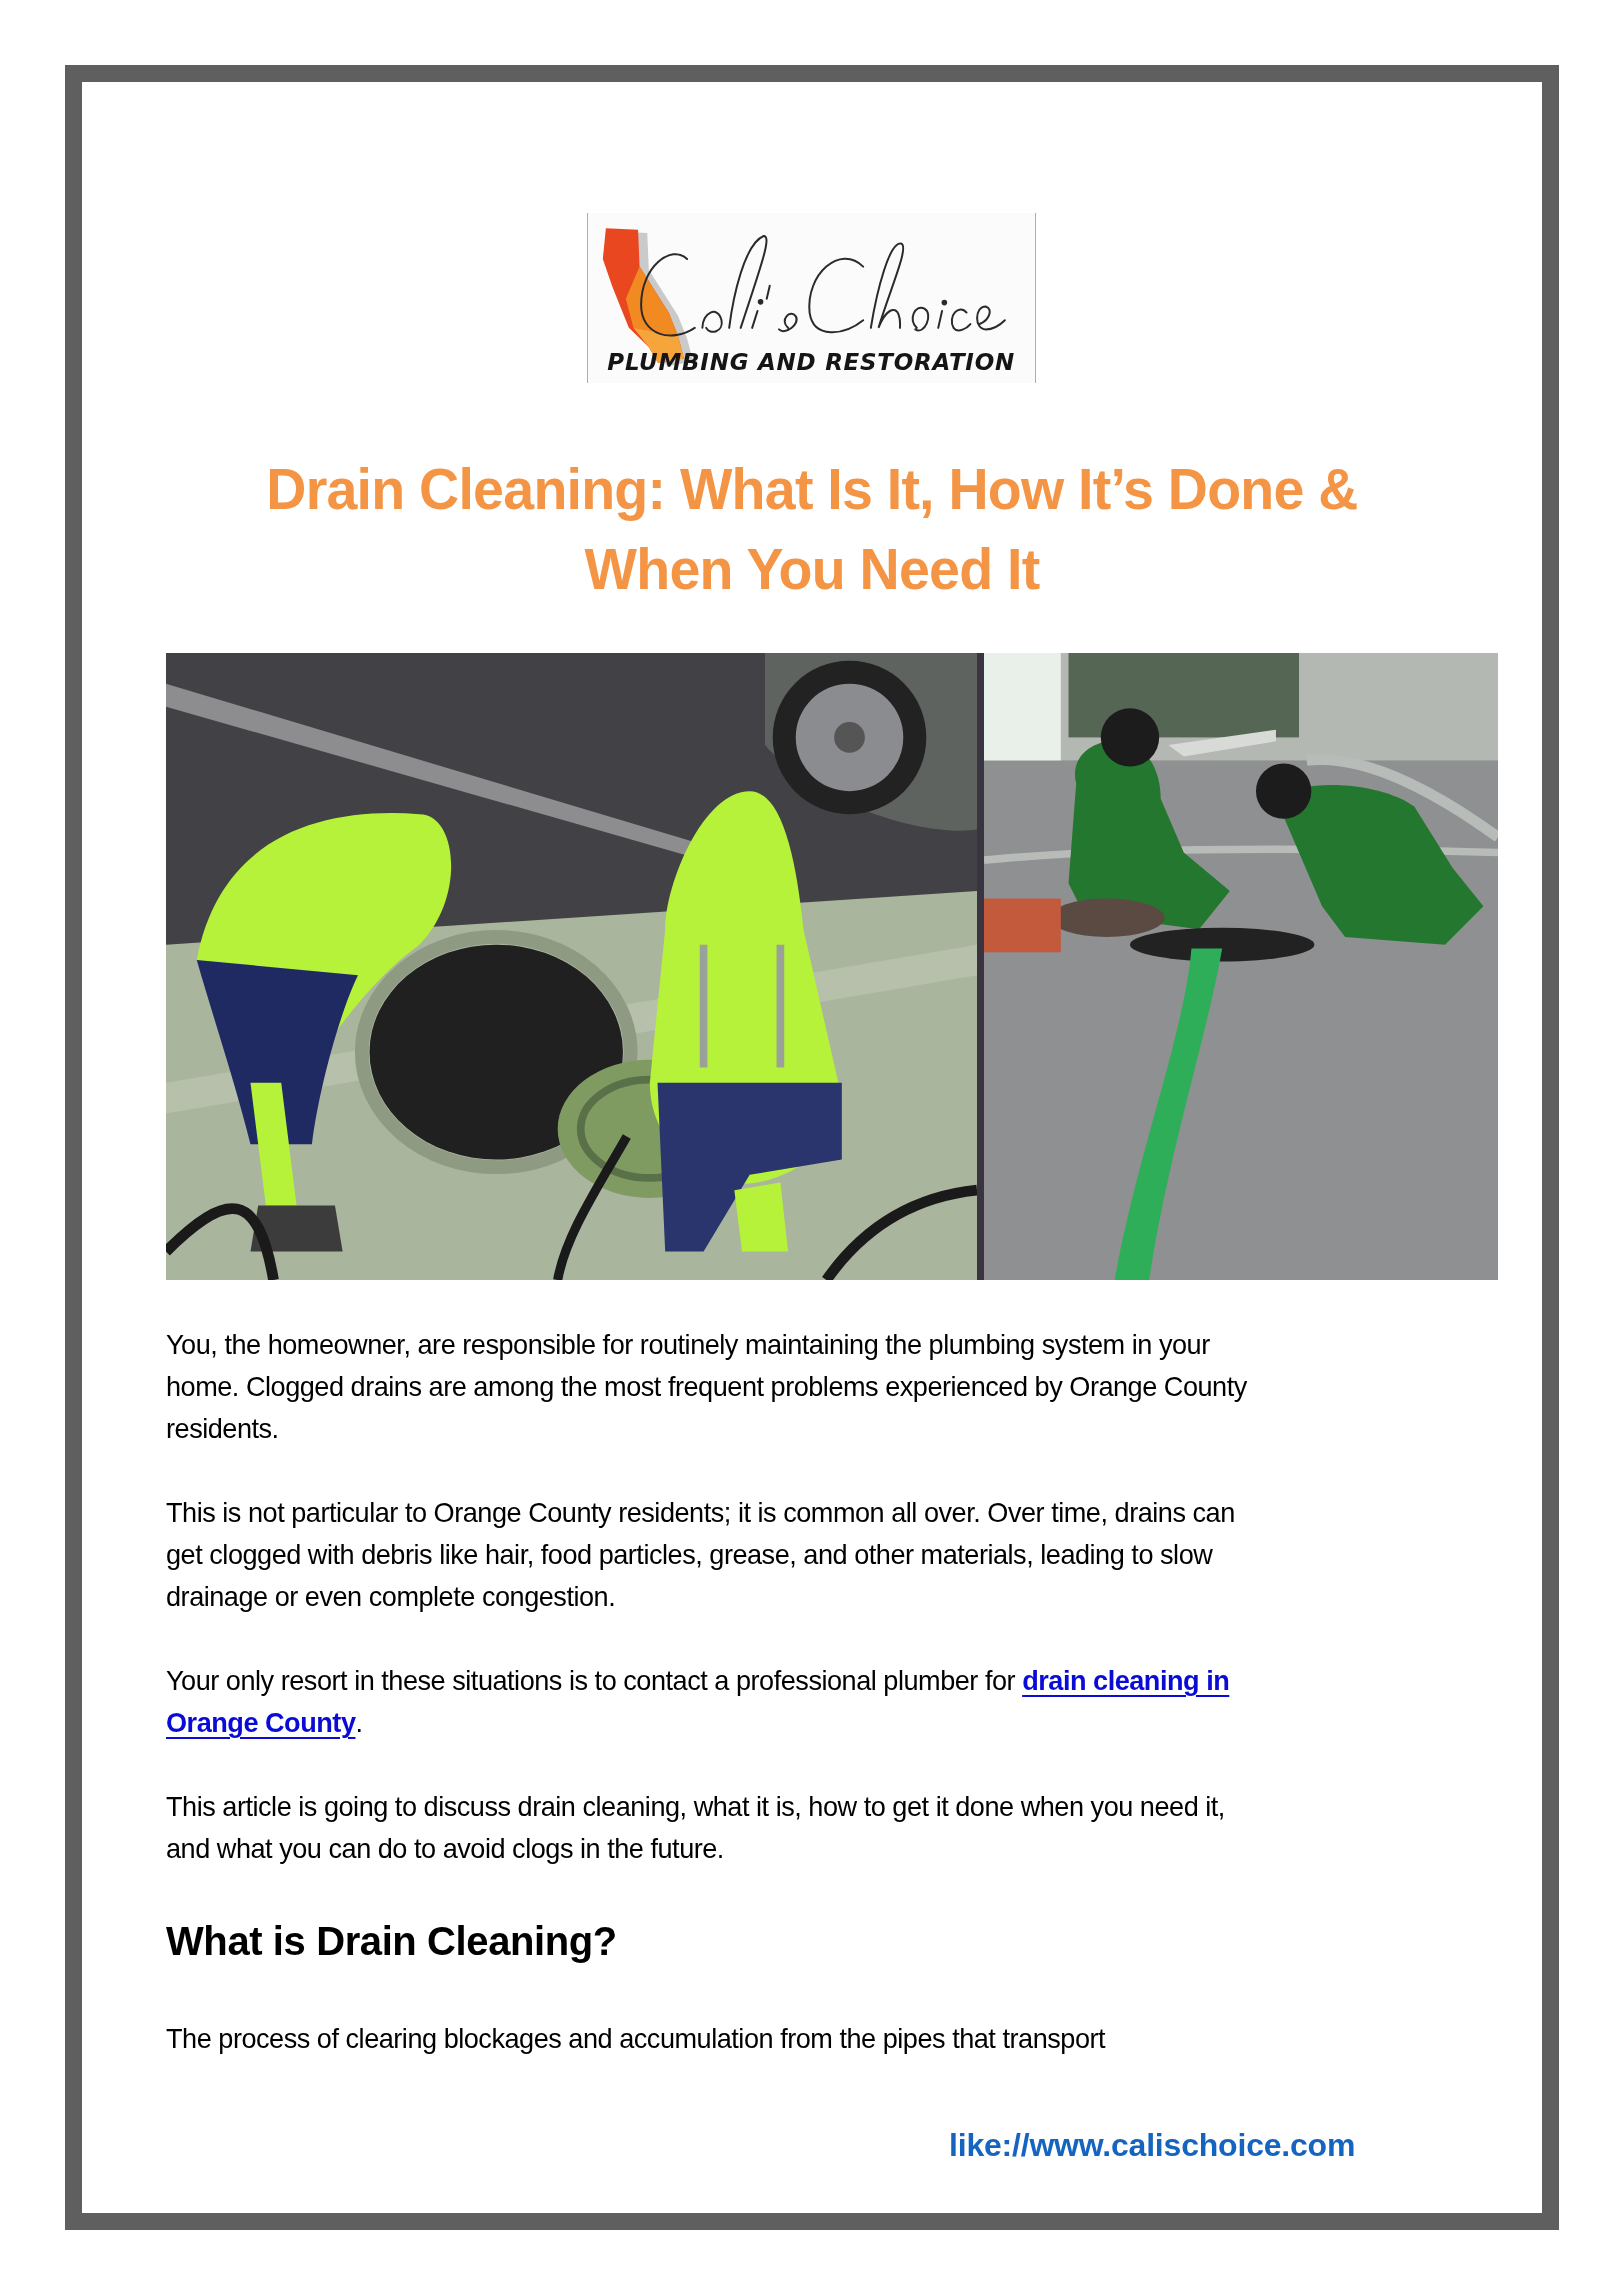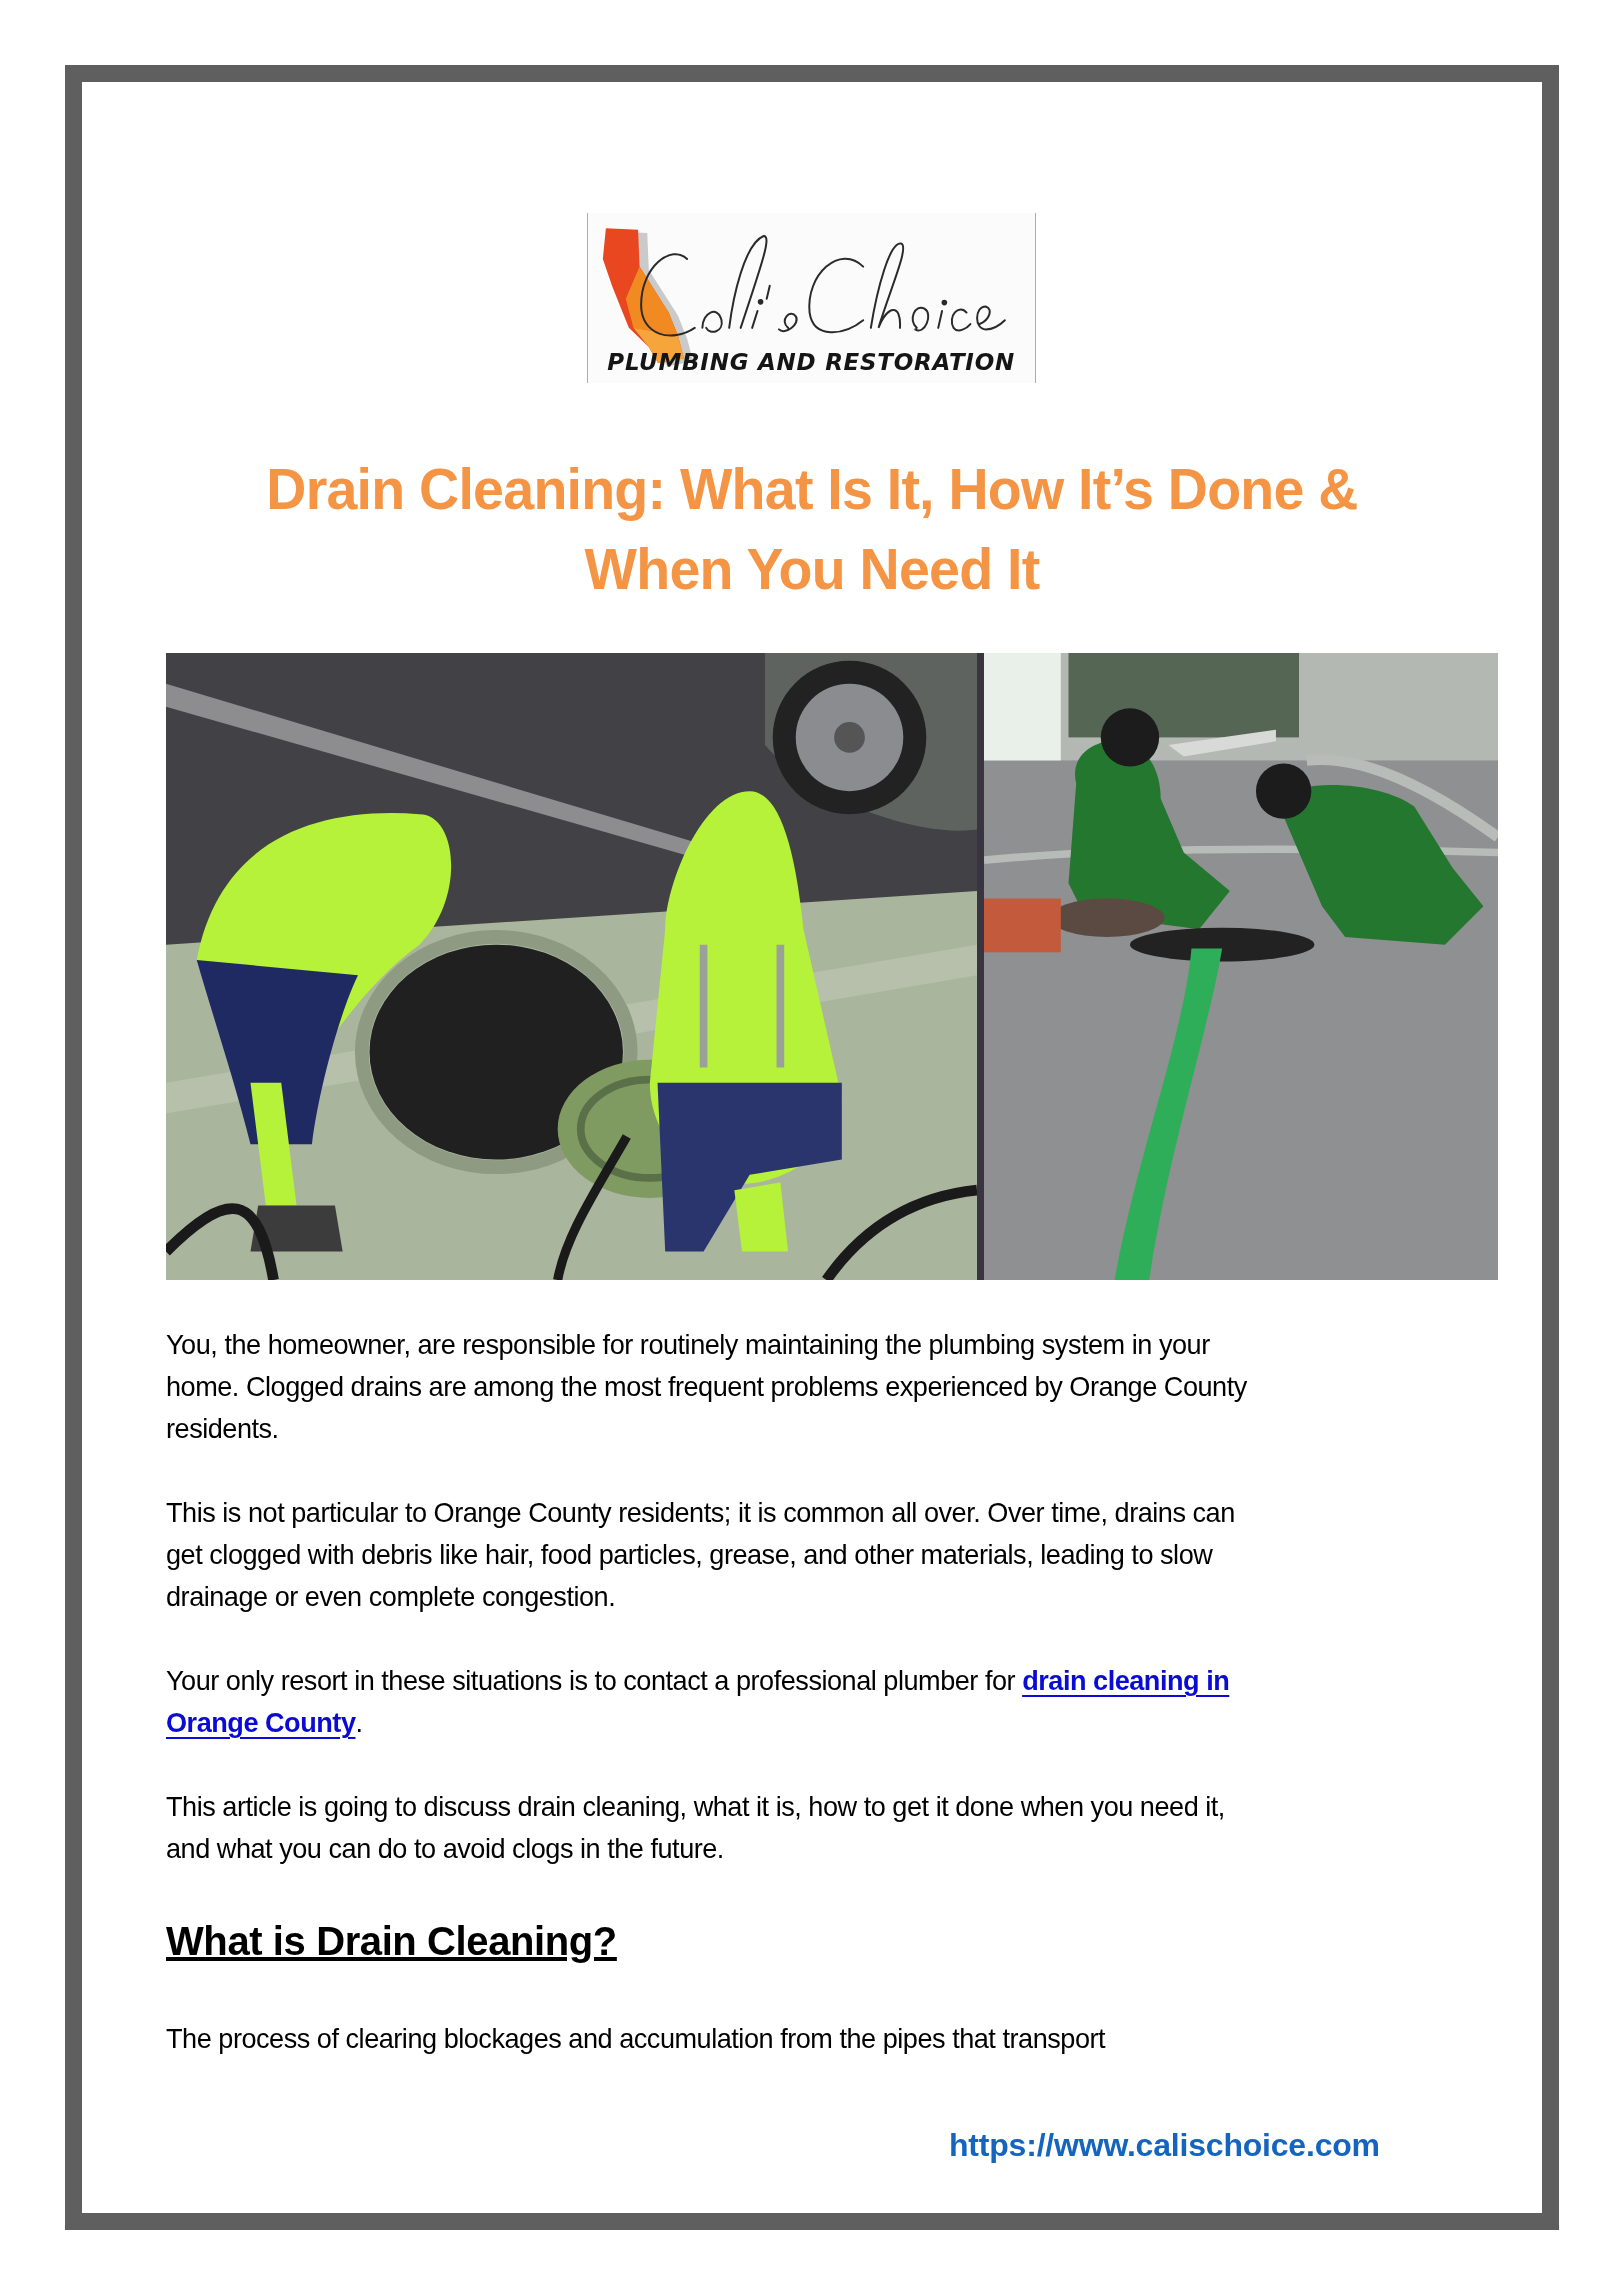--- a/index.html
+++ b/index.html
@@ -124,20 +124,20 @@
 <div class="body-text" style="top: 1660px; transform: scaleX(0.968);">
   <span class="line"><span>Your only resort in these situations is to contact a professional plumber for </span><a class="link">drain cleaning in </a></span>
   <span class="line"><a class="link">Orange County</a><span>.</span></span>
 </div>
 
 <div class="body-text" style="top: 1786px; transform: scaleX(0.968);">
   <span class="line">This article is going to discuss drain cleaning, what it is, how to get it done when you need it,</span>
   <span class="line">and what you can do to avoid clogs in the future.</span>
 </div>
 
-<h2 class="heading" style="margin:0;text-decoration:underline;">What is Drain Cleaning?</h2>
+<h2 class="heading" style="margin:0;">What is Drain Cleaning?</h2>
 
 <div class="body-text" style="top: 2018px; transform: scaleX(0.968);">
   <span class="line">The process of clearing blockages and accumulation from the pipes that transport</span>
 </div>
 
-<a class="footer-url">https://www.calischoice.com</a>
+<a class="footer-url">like://www.calischoice.com</a>
 
 
 </body></html>

